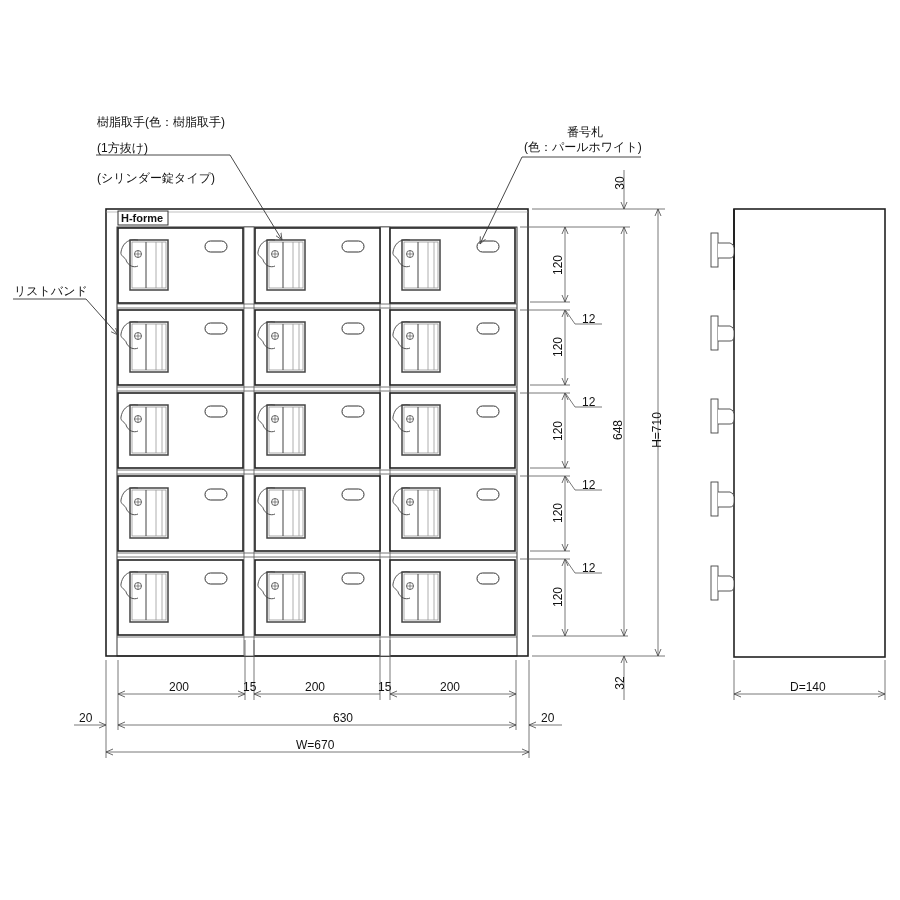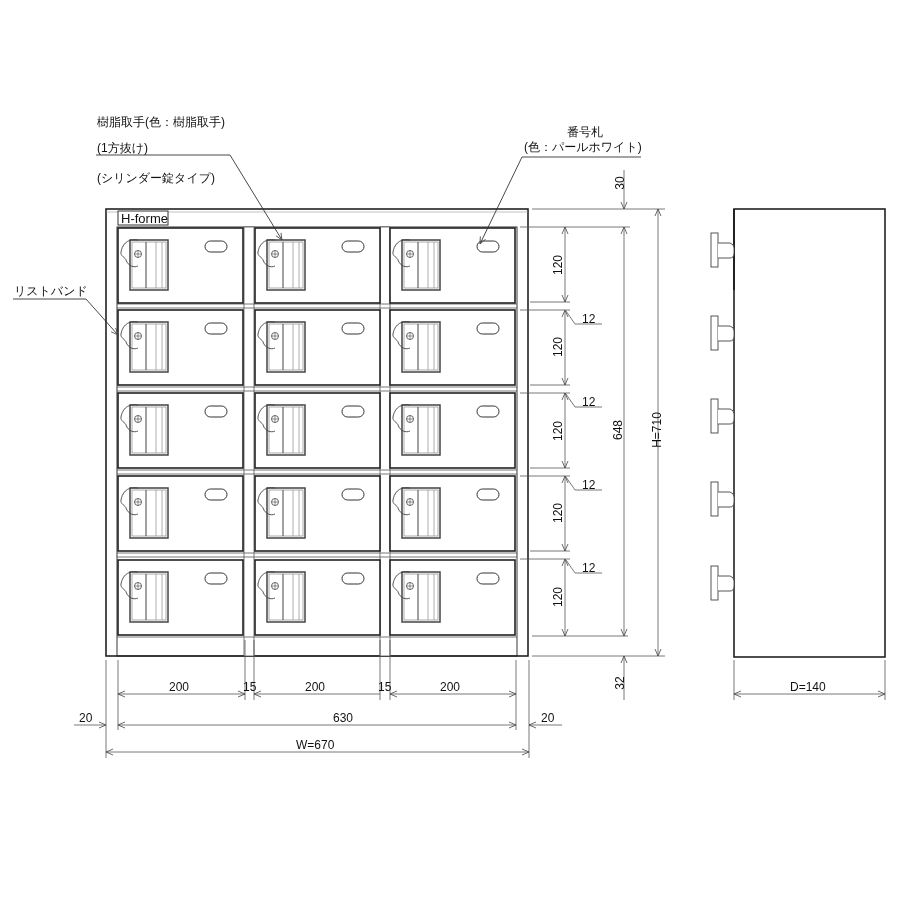--- a/index.html
+++ b/index.html
@@ -161,21 +161,21 @@
 
 <div class="lbl" style="left:97px;top:116px;">樹脂取手(色：樹脂取手)</div>
 <div class="lbl" style="left:97px;top:129px;margin-top:43px;">(シリンダー錠タイプ)</div>
 <div class="lbl" style="left:97px;top:142px;">(1方抜け)</div>
 
 <div class="lbl" style="left:527px;top:126px;margin-left:40px;">番号札</div>
 <div class="lbl" style="left:524px;top:141px;">(色：パールホワイト)</div>
 
 <div class="lbl" style="left:14px;top:285px;">リストバンド</div>
 
-<div class="lbl" style="left:121px;top:212px;font-size:13px;">H-forme</div>
+<div class="lbl" style="left:121px;top:212px;font-size:11px;font-weight:bold;">H-forme</div>
 
 <div class="dim vert" style="left:605px;top:176px;width:30px;text-align:center;">30</div>
 <div class="dim vert" style="left:543px;top:258px;width:30px;text-align:center;">120</div>
 <div class="dim vert" style="left:543px;top:340px;width:30px;text-align:center;">120</div>
 <div class="dim vert" style="left:543px;top:424px;width:30px;text-align:center;">120</div>
 <div class="dim vert" style="left:543px;top:506px;width:30px;text-align:center;">120</div>
 <div class="dim vert" style="left:543px;top:590px;width:30px;text-align:center;">120</div>
 <div class="dim" style="left:582px;top:312px;">12</div>
 <div class="dim" style="left:582px;top:395px;">12</div>
 <div class="dim" style="left:582px;top:478px;">12</div>

